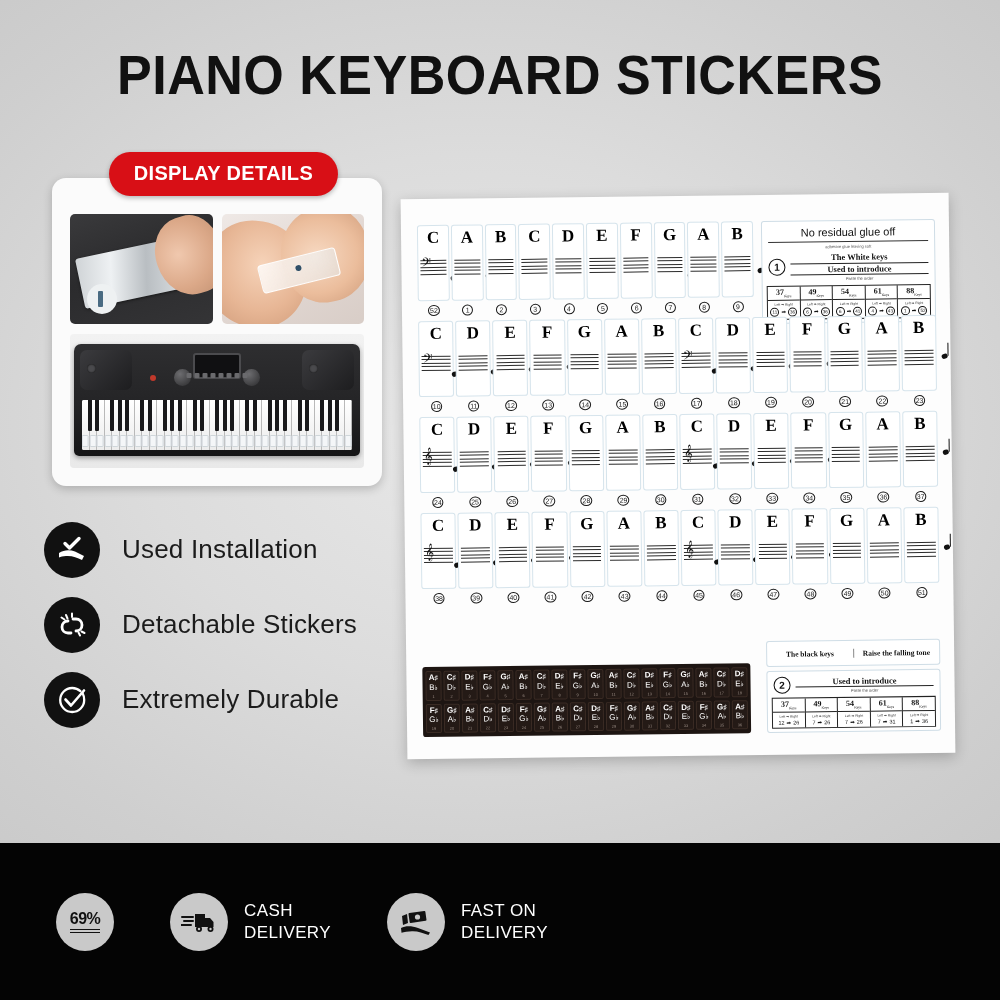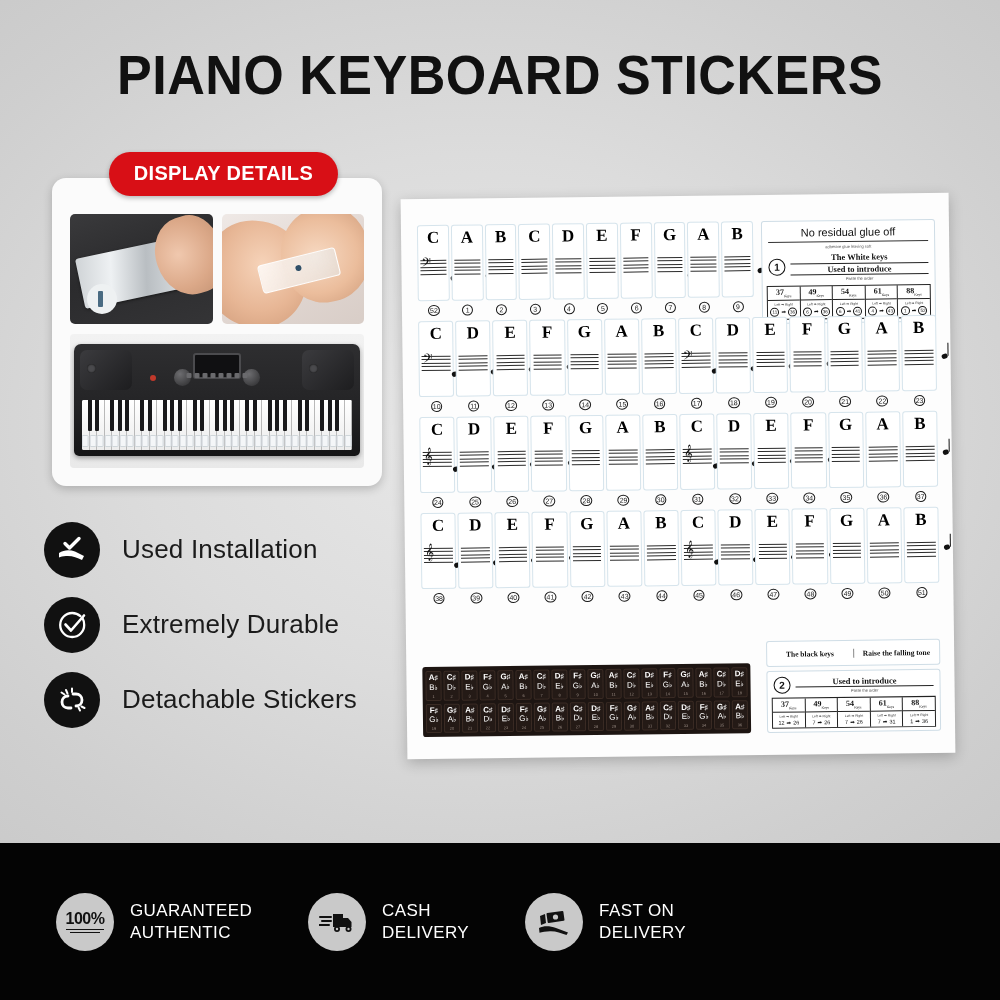--- a/index.html
+++ b/index.html
@@ -400,38 +400,38 @@
         <svg width="32" height="28" viewBox="0 0 32 28">
           <path d="M9 7.5 L13.5 12 L23 2.5" fill="none" stroke="#fff" stroke-width="3.4" stroke-linecap="round" stroke-linejoin="round"></path>
           <path d="M3 17 C8 13.5 14 13.5 19 15.5 C22 16.8 25 18.5 28 20 L26 24 C21 21.5 16 19.5 10 20 C7 20.2 4.5 20.8 3 21.5 Z" fill="#fff"></path>
         </svg>
       </div>
       <div class="feat-label">Used Installation</div>
     </div>
 
     <div class="feat">
       <div class="feat-icon">
-        <svg width="32" height="32" viewBox="0 0 32 32">
-          <path d="M26.5 9 C27.6 11 28.2 13.4 28.2 16 C28.2 22.6 22.8 28 16.2 28 C9.6 28 4.2 22.6 4.2 16 C4.2 9.4 9.6 4 16.2 4 C19.4 4 22.3 5.2 24.4 7.2" fill="none" stroke="#fff" stroke-width="2.3" stroke-linecap="round"></path>
-          <path d="M9.5 15.5 L15 21.5 L28 6.5" fill="none" stroke="#fff" stroke-width="2.6" stroke-linecap="round" stroke-linejoin="round"></path>
-        </svg>
-      </div>
-      <div class="feat-label">Extremely Durable</div>
-    </div>
-
-    <div class="feat">
-      <div class="feat-icon">
         <svg width="32" height="30" viewBox="0 0 32 30">
           <path d="M12 11 C8.5 11 6 13.5 6 17 C6 20.5 8.5 23 12 23 L15 23" fill="none" stroke="#fff" stroke-width="2.8" stroke-linecap="round"></path>
           <path d="M20 21 C23.5 21 26 18.5 26 15 C26 11.5 23.5 9 20 9 L17 9" fill="none" stroke="#fff" stroke-width="2.8" stroke-linecap="round"></path>
           <path d="M10 5 L11.5 8.5 M5.5 7.5 L8.5 9.5 M16 3.5 L16 7" stroke="#fff" stroke-width="2" stroke-linecap="round"></path>
           <path d="M24 25.5 L22.5 22.5 M28.5 23 L25.5 21.5" stroke="#fff" stroke-width="2" stroke-linecap="round"></path>
         </svg>
       </div>
       <div class="feat-label">Detachable Stickers</div>
+    </div>
+
+    <div class="feat">
+      <div class="feat-icon">
+        <svg width="32" height="32" viewBox="0 0 32 32">
+          <path d="M26.5 9 C27.6 11 28.2 13.4 28.2 16 C28.2 22.6 22.8 28 16.2 28 C9.6 28 4.2 22.6 4.2 16 C4.2 9.4 9.6 4 16.2 4 C19.4 4 22.3 5.2 24.4 7.2" fill="none" stroke="#fff" stroke-width="2.3" stroke-linecap="round"></path>
+          <path d="M9.5 15.5 L15 21.5 L28 6.5" fill="none" stroke="#fff" stroke-width="2.6" stroke-linecap="round" stroke-linejoin="round"></path>
+        </svg>
+      </div>
+      <div class="feat-label">Extremely Durable</div>
     </div>
 
   </div>
 
   <div class="sheet-wrap">
     <div class="sheet"></div>
     <div class="sheet-inner" id="sheet-inner">
         <div style="position: relative;">
           <div class="note-row" style="width: 336px;">
             <div class="note-cell">
@@ -1506,27 +1506,23 @@
           </div>
         </div>
       </div>
   </div>
 
   <div class="footer">
 
     <div class="trust">
       <div class="trust-icon">
         <div class="pct-wrap">
-          <span class="pct">100%</span>
+          <span class="pct">69%</span>
           <i></i>
         </div>
-      </div>
-      <div class="trust-text">
-        <div>GUARANTEED</div>
-        <div>AUTHENTIC</div>
       </div>
     </div>
 
     <div class="trust">
       <div class="trust-icon">
         <svg width="36" height="26" viewBox="0 0 36 26">
           <path d="M14 5 H24 L24 18 H14 Z" fill="#111"></path>
           <path d="M24 9 H29 L32.5 13 V18 H24 Z" fill="#111"></path>
           <circle cx="18" cy="20" r="3" fill="#111"></circle>
             <circle cx="18" cy="20" r="1.2" fill="#c9c9c9"></circle>

